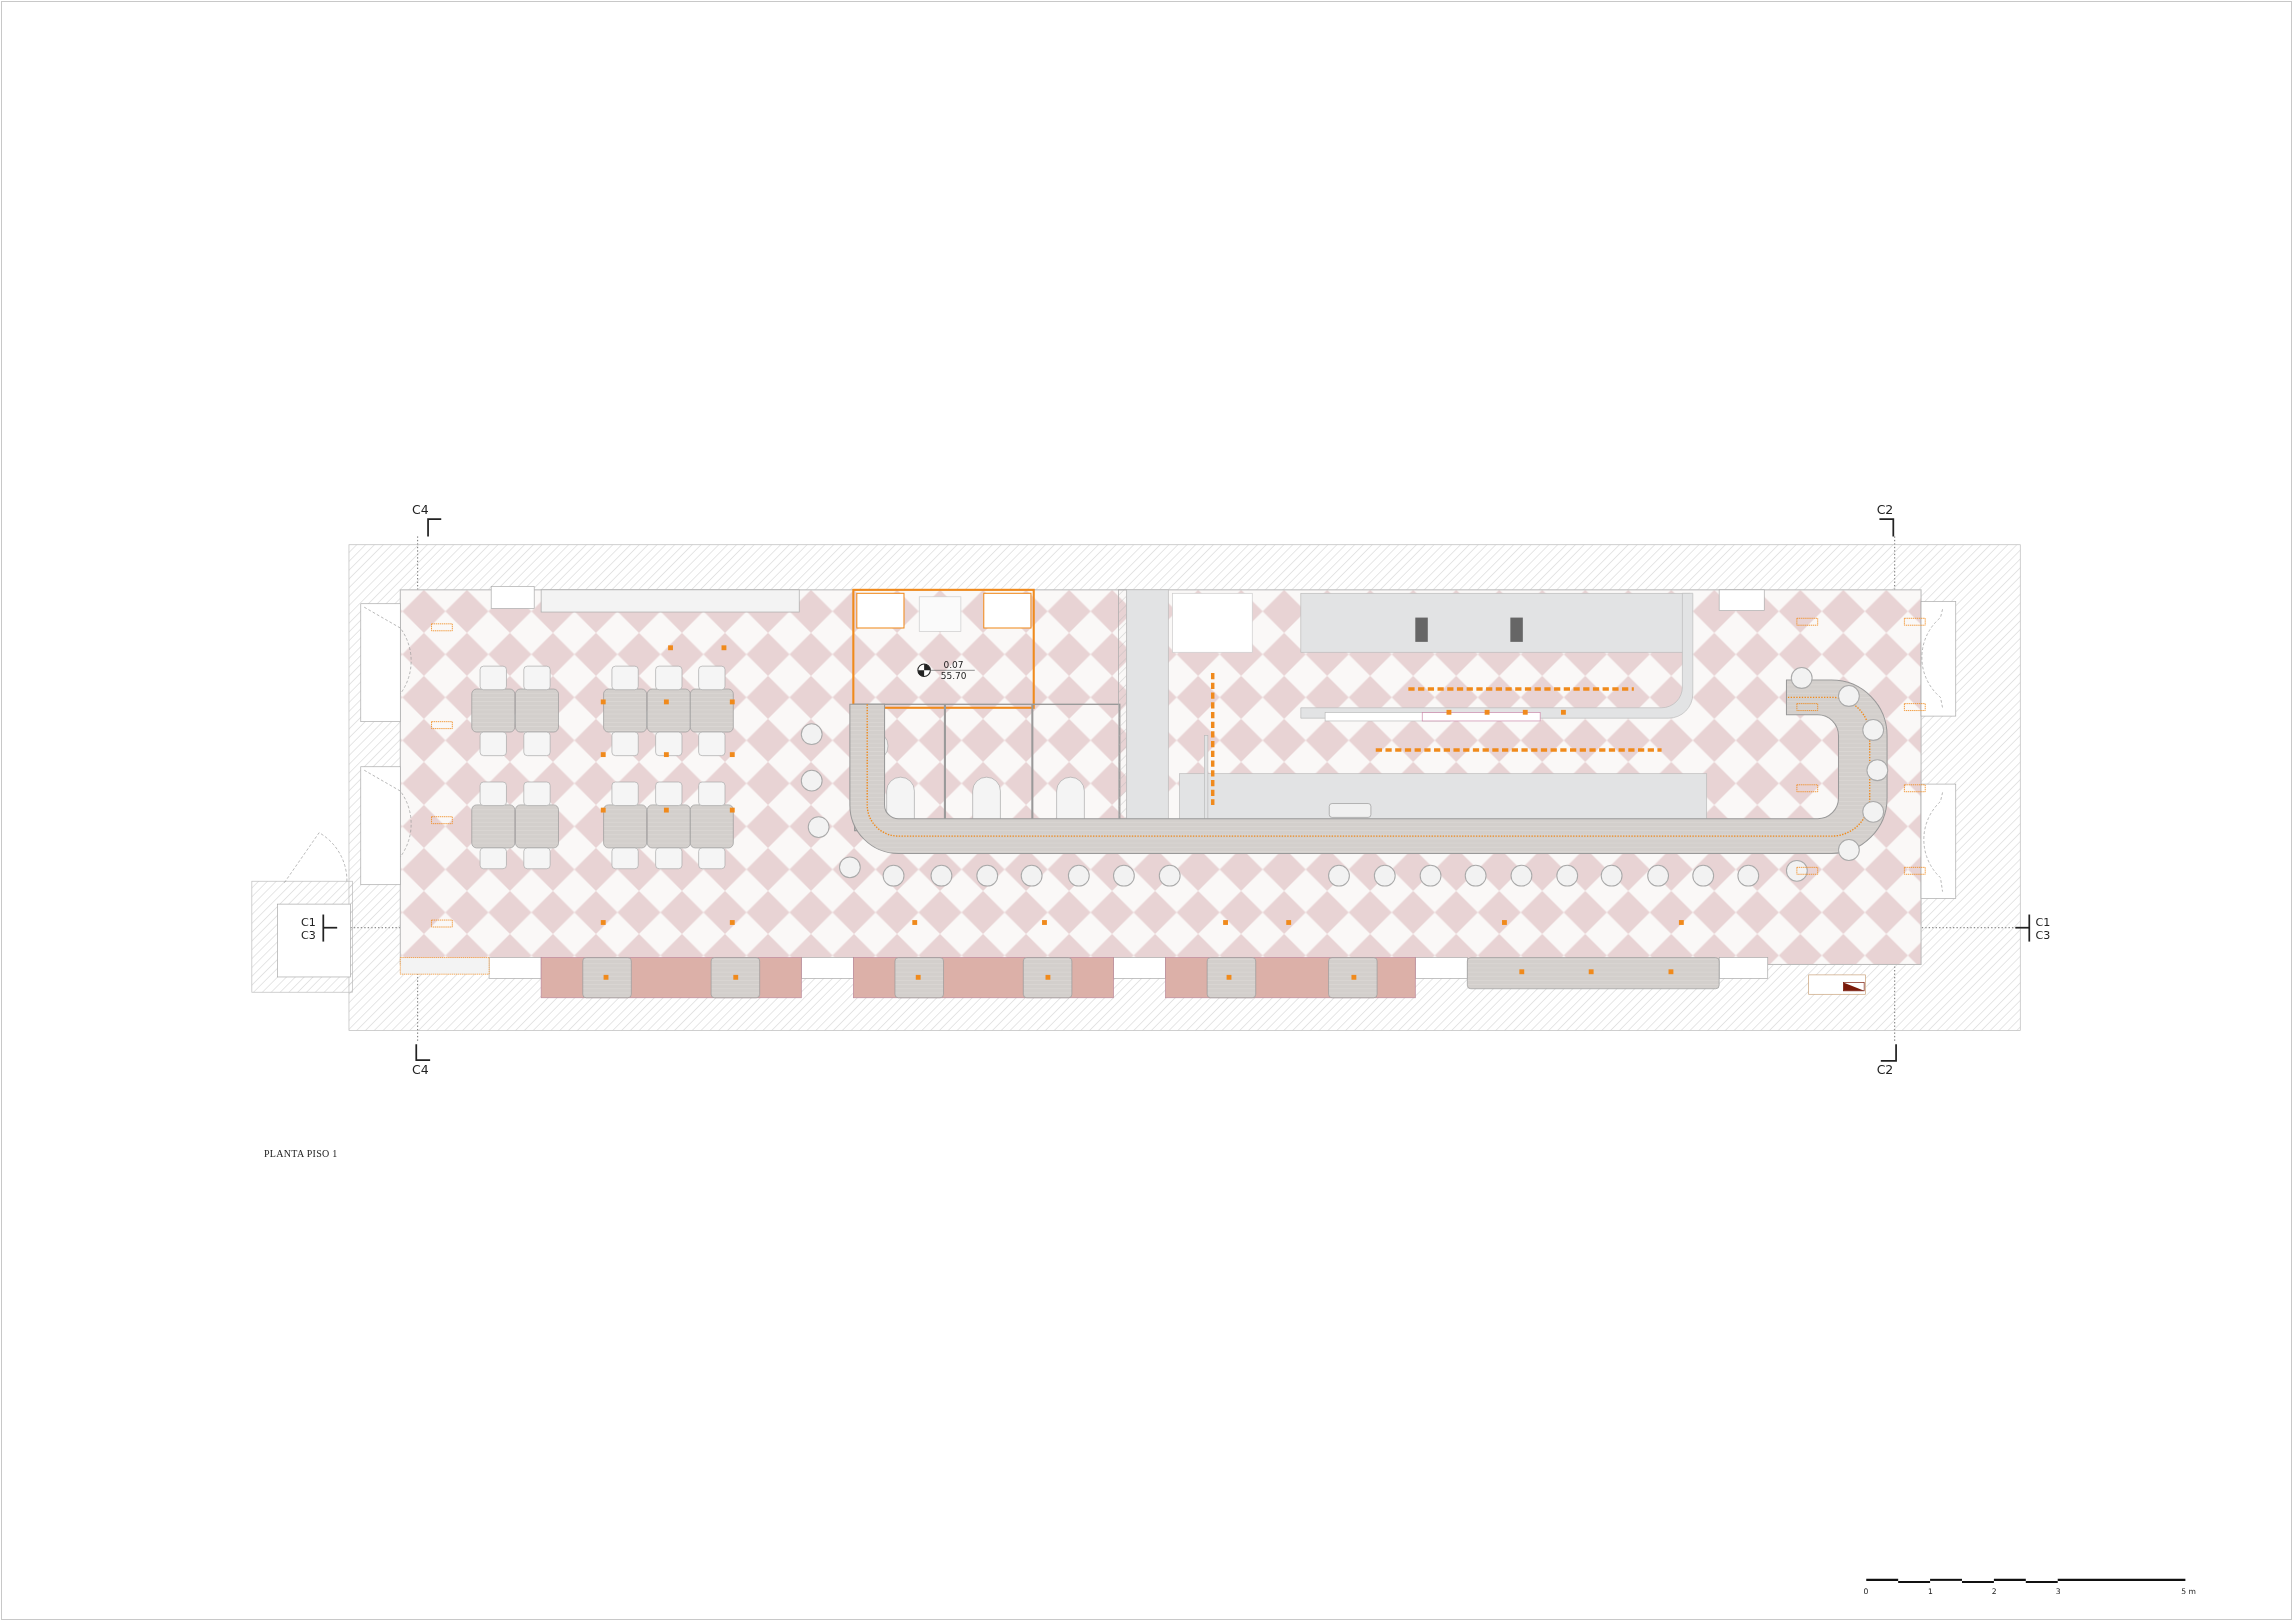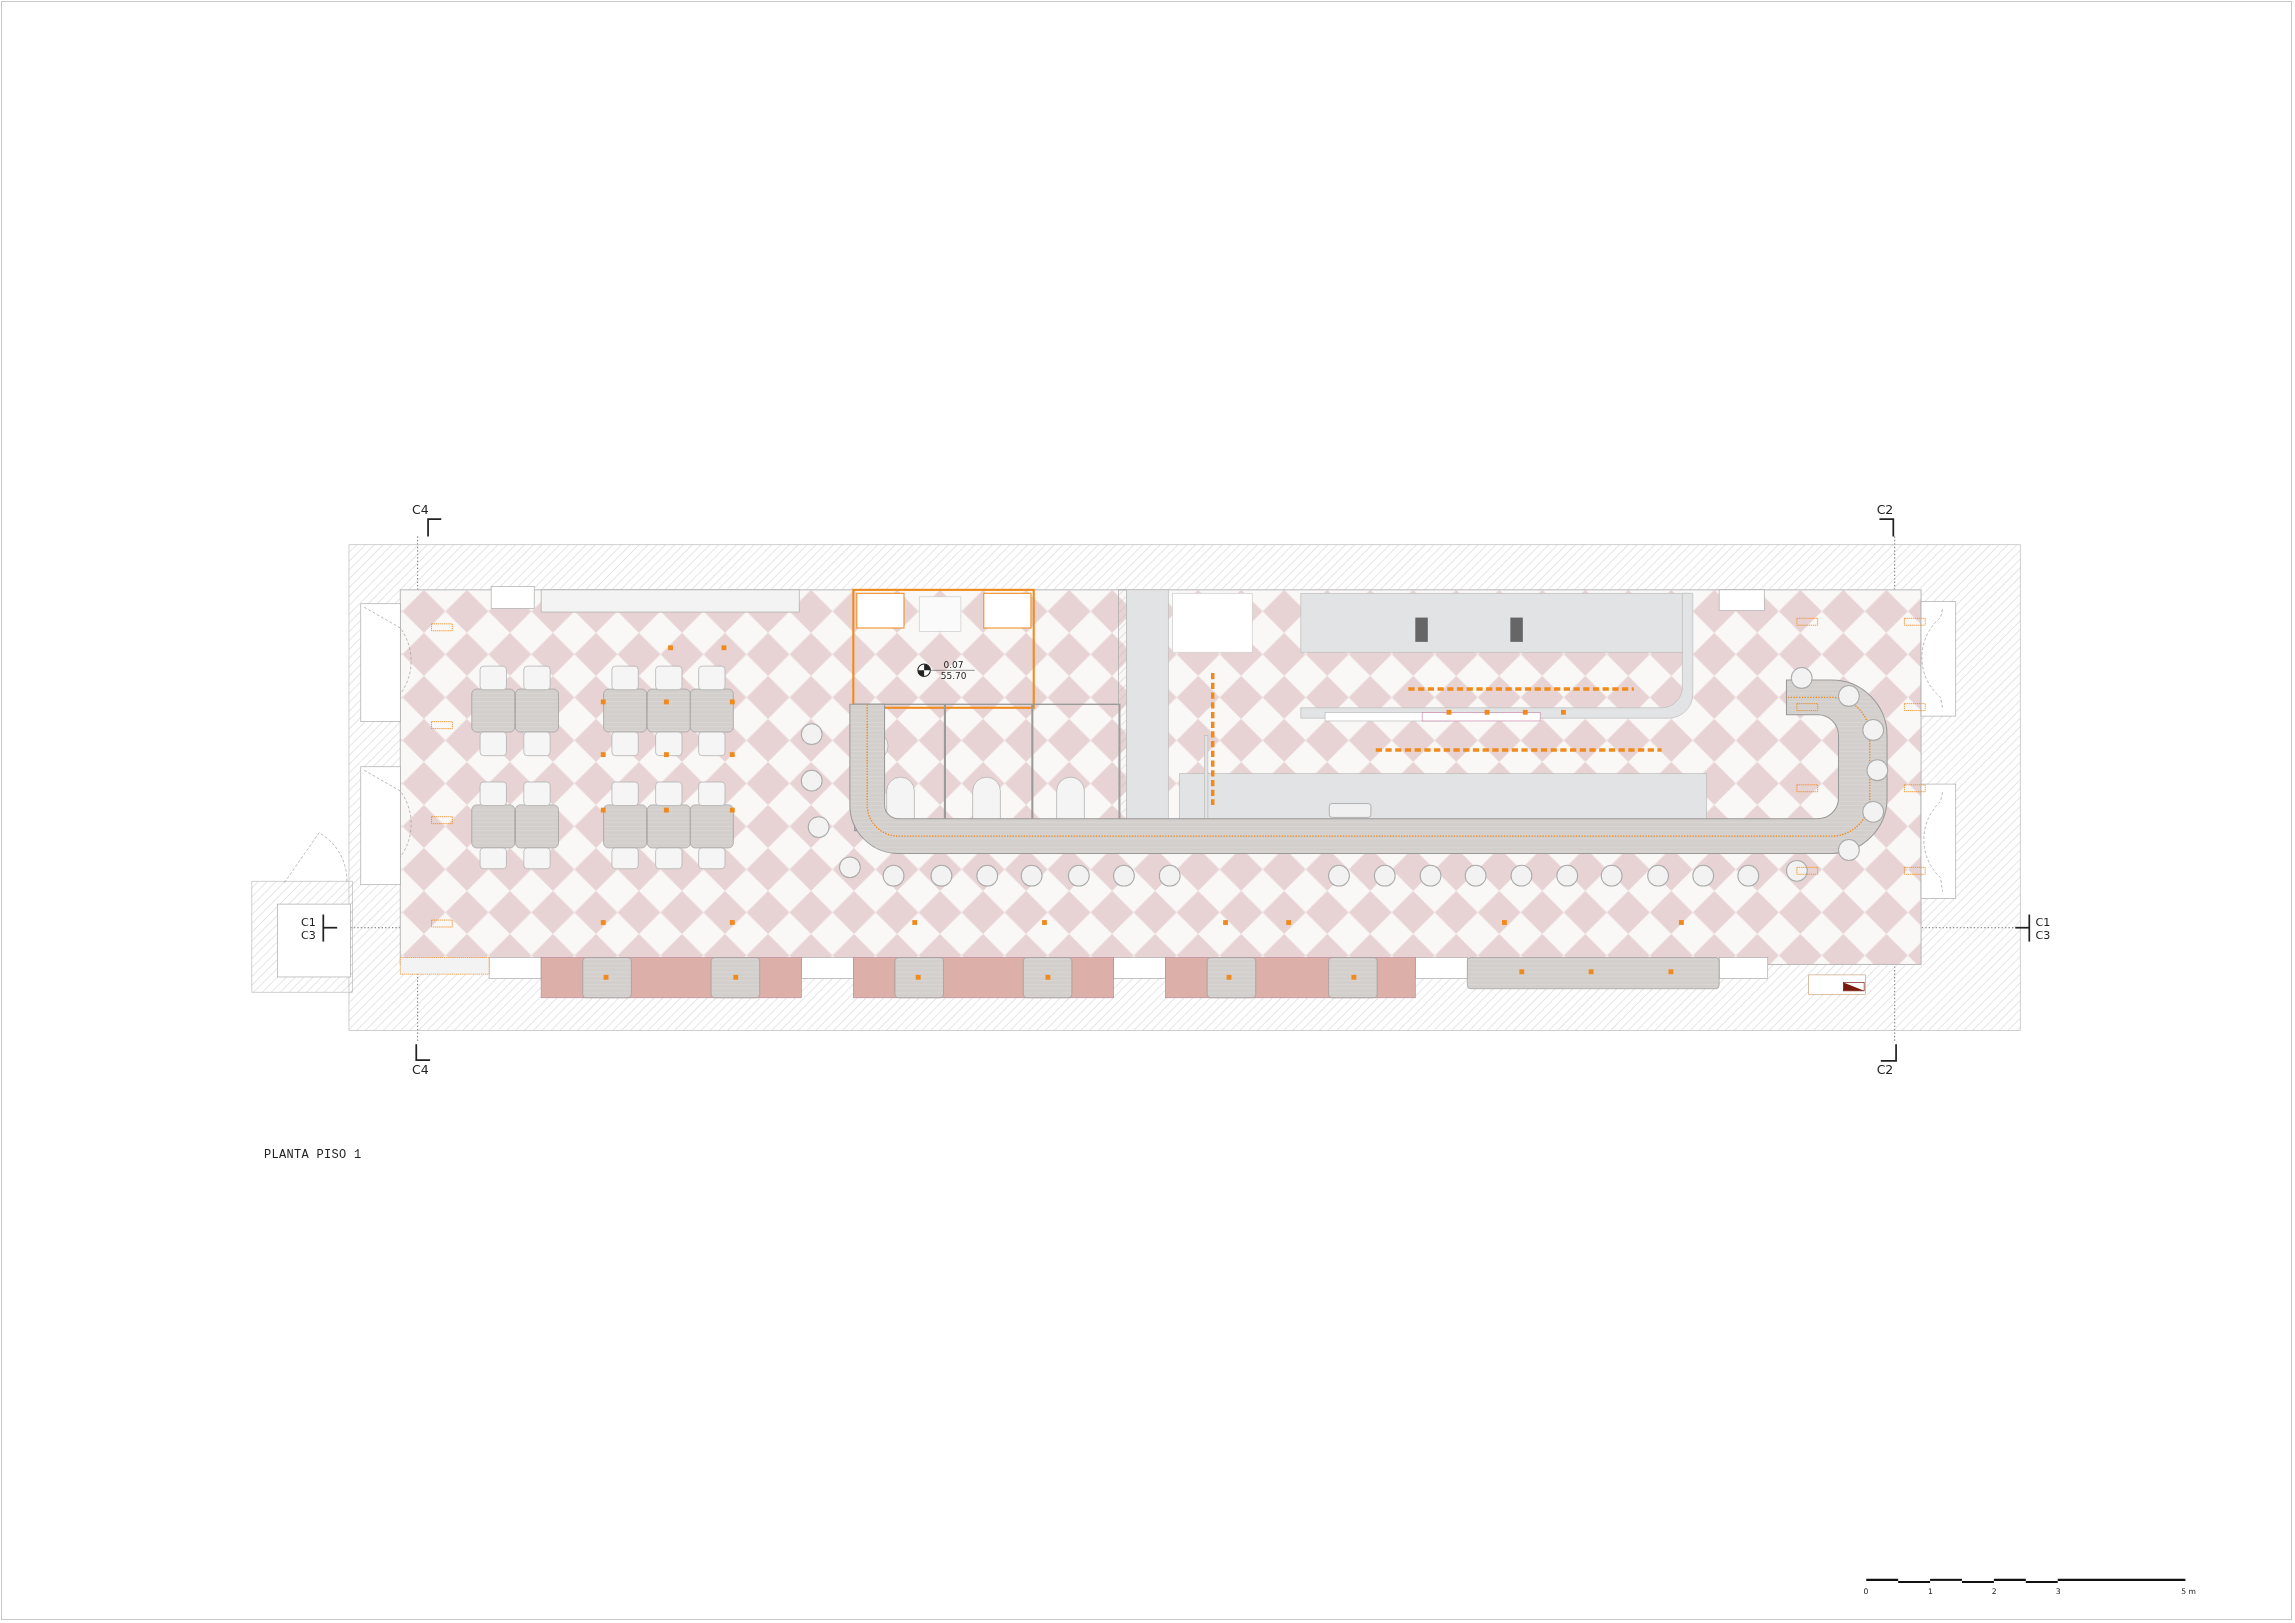--- a/index.html
+++ b/index.html
@@ -1,20 +1,20 @@
 <!DOCTYPE html>
 <html style="font-size:11px"><head>
 <meta charset="utf-8">
 <style>
   html, body { margin:0; padding:0; background:#ffffff; }
   body { width:2295px; height:1623px; position:relative; overflow:hidden; font-family:"Liberation Sans", sans-serif; }
   #sheet { position:absolute; left:0; top:0; width:2295px; height:1623px; }
   .sheet-border { position:absolute; left:1.4px; top:1.4px; width:2291px; height:1619px; border:0.7px solid #c8c8c8; box-sizing:border-box; pointer-events:none; }
   svg text { font-family:"DejaVu Sans", sans-serif; }
-  .drawing-title { position:absolute; left:264px; top:1148px; font-family:Liberation Mono, monospace; font-size:12px; letter-spacing:0.3px; color:#222; }
+  .drawing-title { position:absolute; left:264px; top:1148px; font-family:Liberation Serif, serif; font-size:10px; letter-spacing:0.3px; color:#222; }
 </style>
 </head>
 <body>
 
 <div id="sheet">
   <div class="sheet-border"></div>
 
   <svg width="2295" height="1623" viewBox="0 0 3308 2339" xmlns="http://www.w3.org/2000/svg">
     <defs>
       <pattern id="hatch" patternUnits="userSpaceOnUse" width="9" height="9" patternTransform="rotate(45)">

